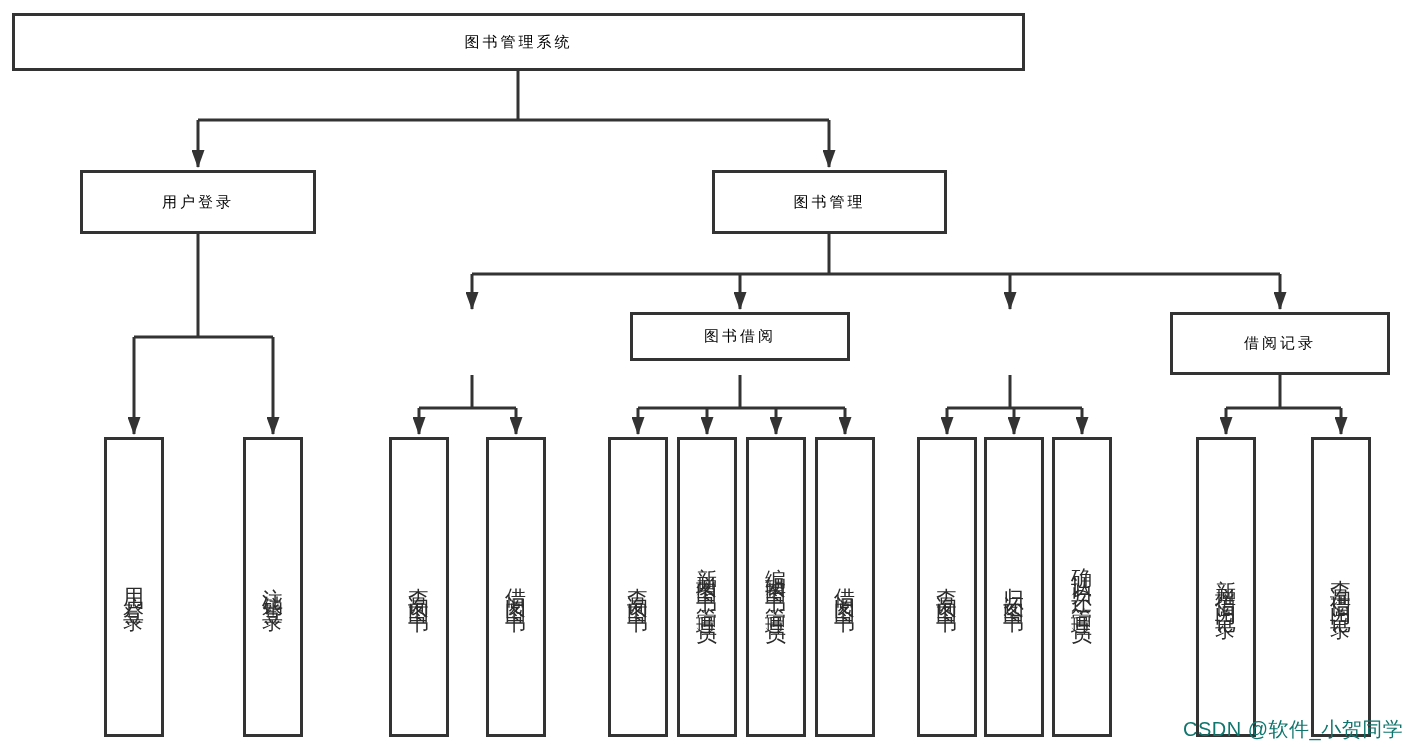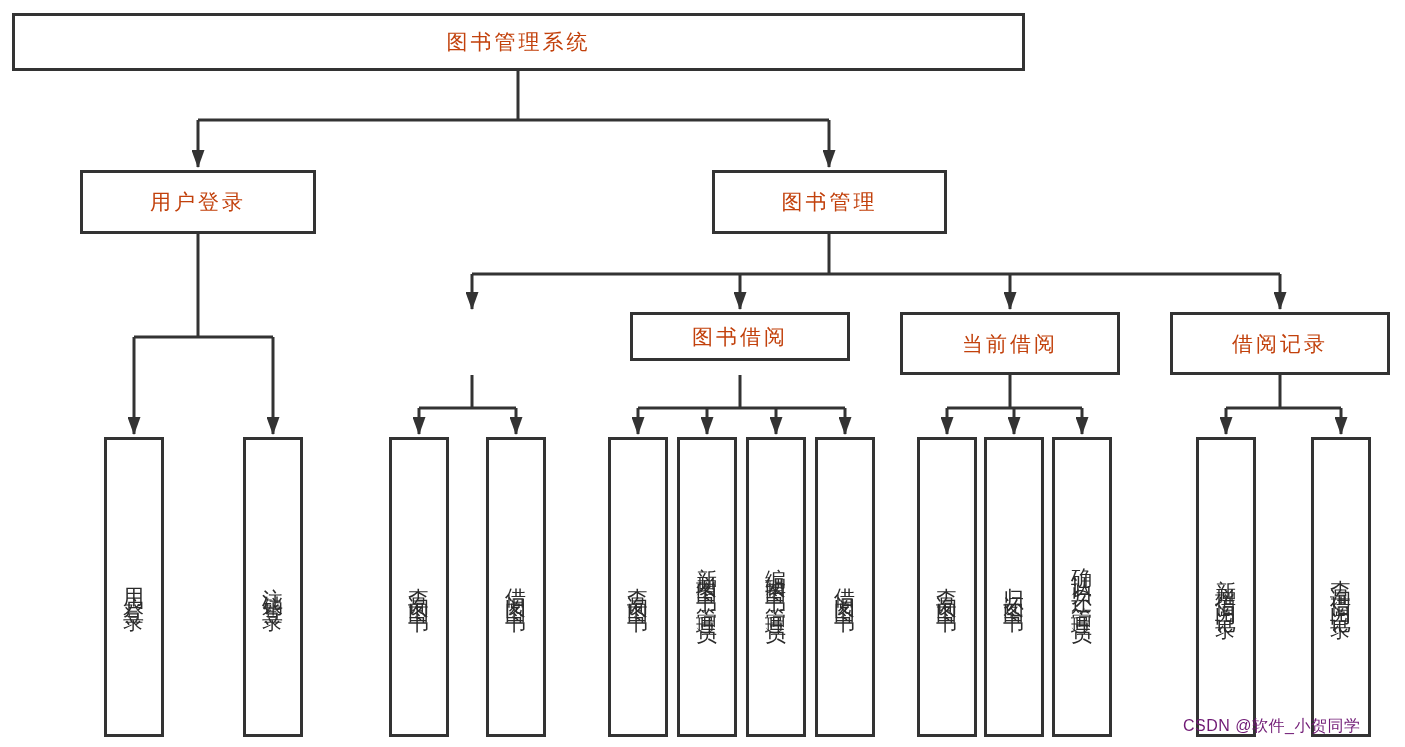--- a/index.html
+++ b/index.html
@@ -4,21 +4,21 @@
 <style>
   html,body{margin:0;padding:0;background:#fff;}
   .canvas{
     position:relative;width:1405px;height:747px;background:#ffffff;
     font-family:"Liberation Sans",sans-serif;overflow:hidden;
   }
   .wires{position:absolute;left:0;top:0;width:1405px;height:747px;z-index:1;}
   .node{
     position:absolute;background:#ffffff;border:3px solid #333333;box-sizing:border-box;
     display:flex;align-items:center;justify-content:center;
-    font-size:21px;letter-spacing:3px;color:#c2410c;z-index:2;white-space:nowrap;
+    font-size:15px;letter-spacing:3px;color:#000000;z-index:2;white-space:nowrap;
   }
   .leaf{
     position:absolute;top:437px;width:60px;height:300px;background:#ffffff;
     border:3px solid #333333;box-sizing:border-box;
     display:flex;align-items:center;justify-content:center;z-index:2;
   }
   .leaf .vtext{
     writing-mode:vertical-rl;text-orientation:mixed;
     font-size:21px;letter-spacing:8px;line-height:1.1;color:#2b2b2b;white-space:nowrap;
   }
@@ -31,21 +31,21 @@
   #n-current{left:900px; top:312px; width:220px; height:63px;}
   #n-records{left:1170px;top:312px; width:220px; height:63px;}
   
   #l-ul1{left:104px;} #l-ul2{left:243px;}
   #l-nb1{left:389px;} #l-nb2{left:486px;}
   #l-bb1{left:608px;} #l-bb2{left:677px;} #l-bb3{left:746px;} #l-bb4{left:815px;}
   #l-cb1{left:917px;} #l-cb2{left:984px;} #l-cb3{left:1052px;}
   #l-br1{left:1196px;} #l-br2{left:1311px;}
   .watermark{
     position:absolute;left:1183px;top:716px;z-index:5;
-    color:#701a75;font-size:16px;letter-spacing:0.5px;white-space:nowrap;
+    color:#0f766e;font-size:20px;letter-spacing:0.5px;white-space:nowrap;
   }
 </style>
 </head>
 <body>
 
 <div class="canvas">
 
   <svg class="wires" width="1405" height="747" viewBox="0 0 1405 747" xmlns="http://www.w3.org/2000/svg">
     <defs>
       <marker id="arrow" viewBox="0 0 18 13" markerUnits="userSpaceOnUse" markerWidth="18" markerHeight="13" refX="17" refY="6.5" orient="auto">
@@ -95,21 +95,20 @@
       <path d="M1341 408 V434" marker-end="url(#arrow)"></path>
     </g>
   </svg>
 
   <div class="node" id="n-root">图书管理系统</div>
 
   <div class="node" id="n-login">用户登录</div>
   <div class="node" id="n-mgmt">图书管理</div>
 
   <div class="node" id="n-borrow">图书借阅</div>
-  <div class="node" id="n-current">当前借阅</div>
   <div class="node" id="n-records">借阅记录</div>
 
   <div class="leaf" id="l-ul1">
     <span class="vtext">用户登录</span>
   </div>
   <div class="leaf" id="l-ul2">
     <span class="vtext">注销登录</span>
   </div>
 
   <div class="leaf" id="l-nb1">

